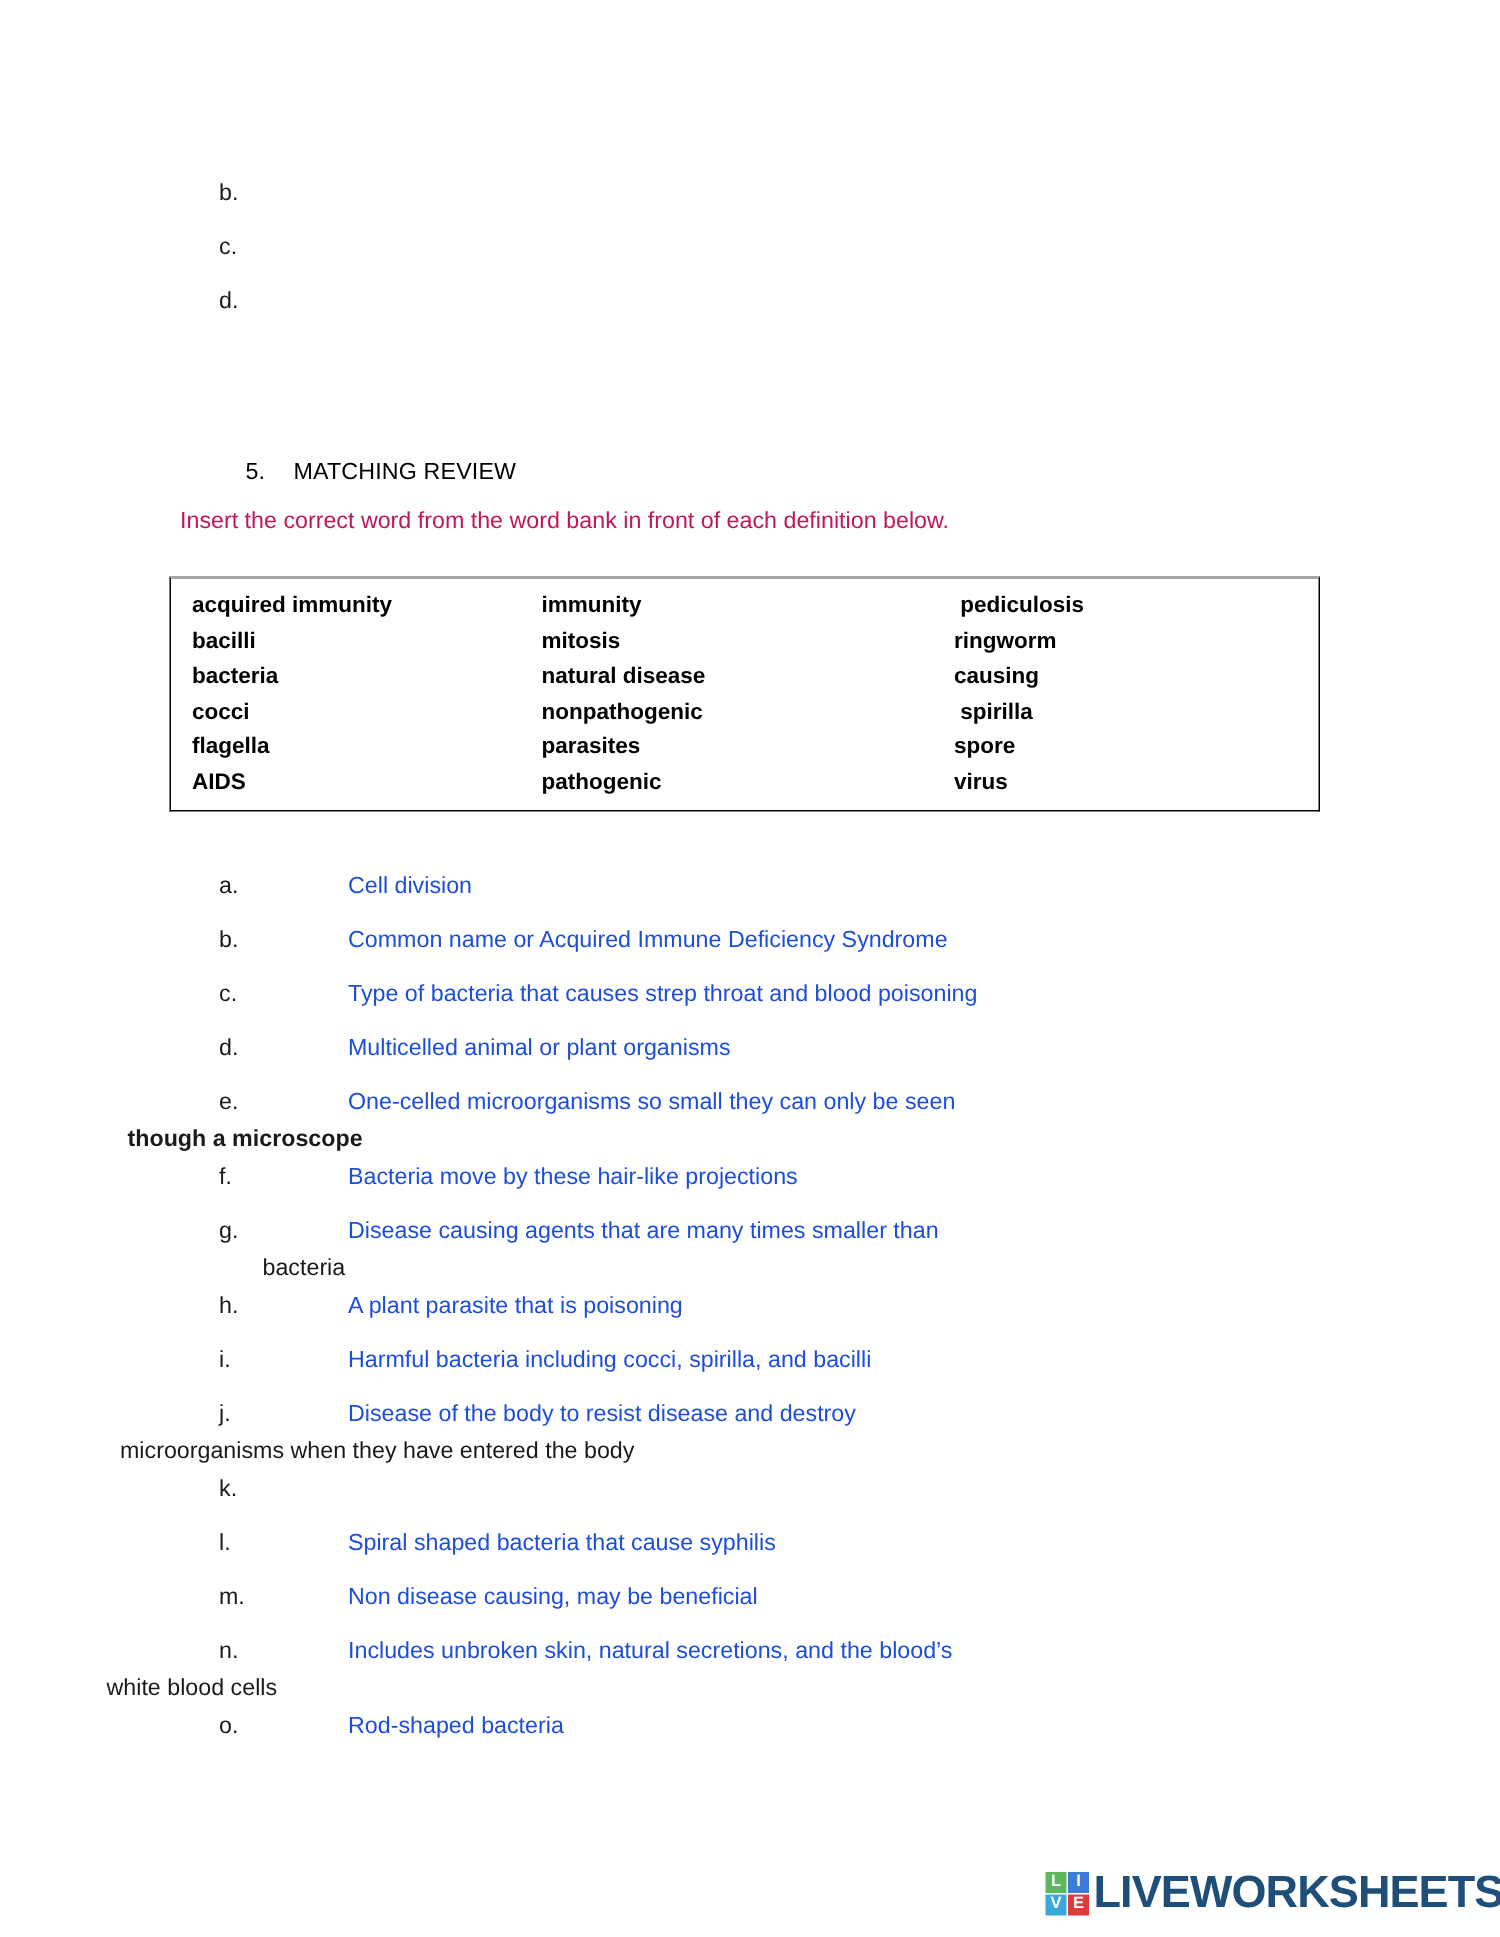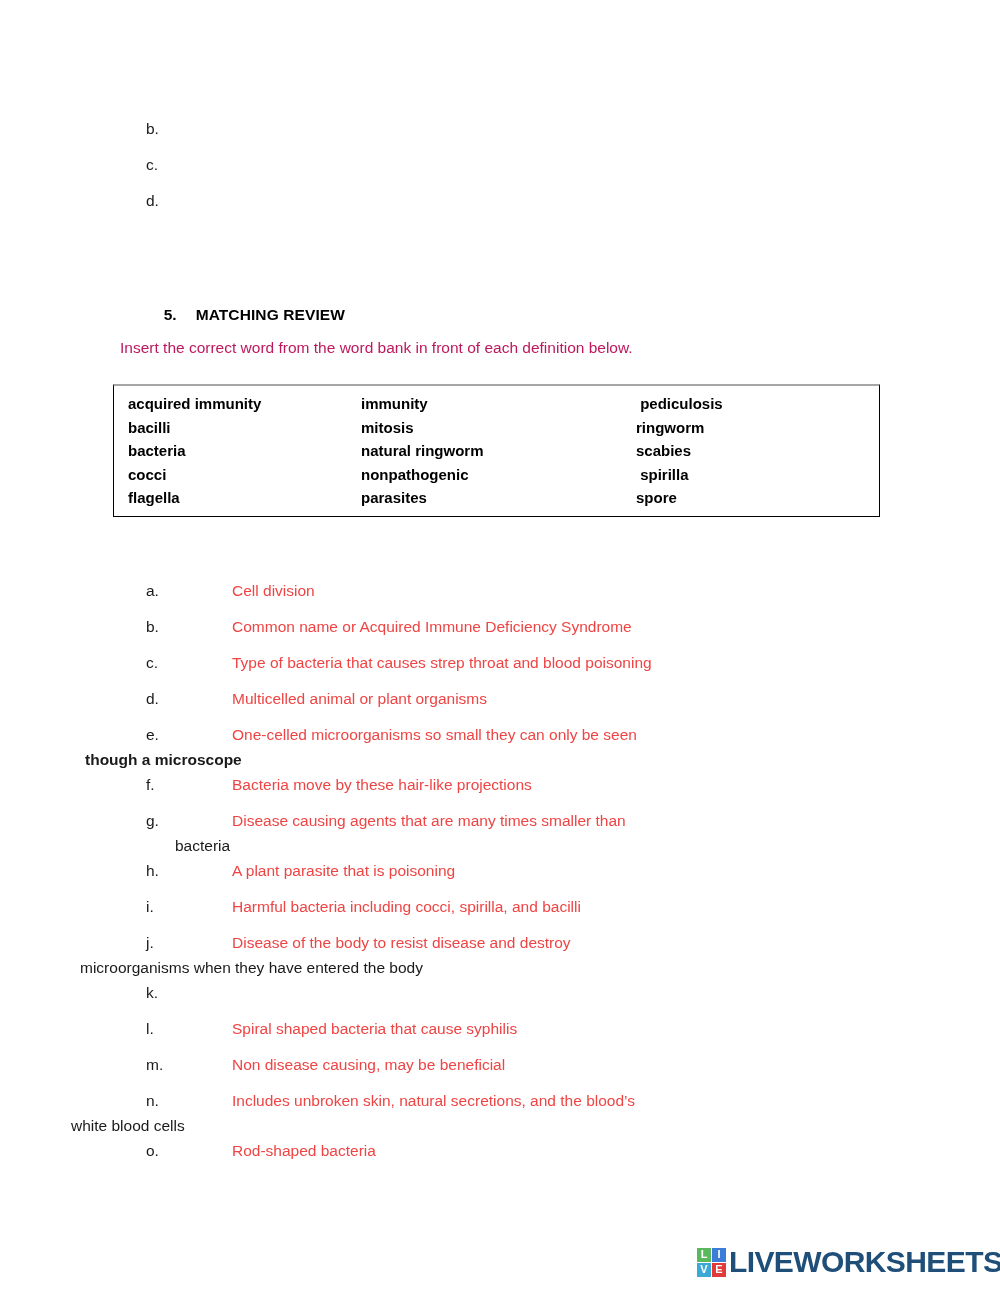--- a/index.html
+++ b/index.html
@@ -36,21 +36,21 @@
     line-height: 22px;
     color: #1a1a1a;
   }
 
   
   .section-heading {
     position: absolute;
     left: 146px;
     top: 288px;
     font-size: 15.5px;
-    font-weight: bold;
+    font-weight: normal;
     letter-spacing: 0.1px;
     color: #000;
     white-space: pre;
   }
   .section-heading .num { display: inline-block; width: 32px; }
 
   
   .instruction {
     position: absolute;
     left: 120px;
@@ -107,21 +107,21 @@
     padding-left: 146px;
     box-sizing: border-box;
     font-size: 15.5px;
     line-height: 25px;
     color: #1a1a1a;
     flex: none;
   }
   .def-text {
     font-size: 15.5px;
     line-height: 25px;
-    color: #ef4444;
+    color: #1d4ed8;
     white-space: pre;
   }
   .def-cont {
     font-size: 15.5px;
     line-height: 25px;
     color: #1a1a1a;
     white-space: pre;
   }
   
   .gap-lg { height: 11px; }
@@ -181,32 +181,37 @@
       <div class="wb-cell wb-c2">immunity</div>
       <div class="wb-cell wb-c3"> pediculosis</div>
     </div>
     <div class="wb-row">
       <div class="wb-cell wb-c1">bacilli</div>
       <div class="wb-cell wb-c2">mitosis</div>
       <div class="wb-cell wb-c3">ringworm</div>
     </div>
     <div class="wb-row">
       <div class="wb-cell wb-c1">bacteria</div>
-      <div class="wb-cell wb-c2">natural ringworm</div>
-      <div class="wb-cell wb-c3">scabies</div>
+      <div class="wb-cell wb-c2">natural disease</div>
+      <div class="wb-cell wb-c3">causing</div>
     </div>
     <div class="wb-row">
       <div class="wb-cell wb-c1">cocci</div>
       <div class="wb-cell wb-c2">nonpathogenic</div>
       <div class="wb-cell wb-c3"> spirilla</div>
     </div>
     <div class="wb-row">
       <div class="wb-cell wb-c1">flagella</div>
       <div class="wb-cell wb-c2">parasites</div>
       <div class="wb-cell wb-c3">spore</div>
+    </div>
+    <div class="wb-row">
+      <div class="wb-cell wb-c1">AIDS</div>
+      <div class="wb-cell wb-c2">pathogenic</div>
+      <div class="wb-cell wb-c3">virus</div>
     </div>
   </div>
 
   <div class="defs">
 
     <div class="def-item">
       <div class="def-main">
         <div class="def-letter">a.</div>
         <div class="def-text">Cell division</div>
       </div>

